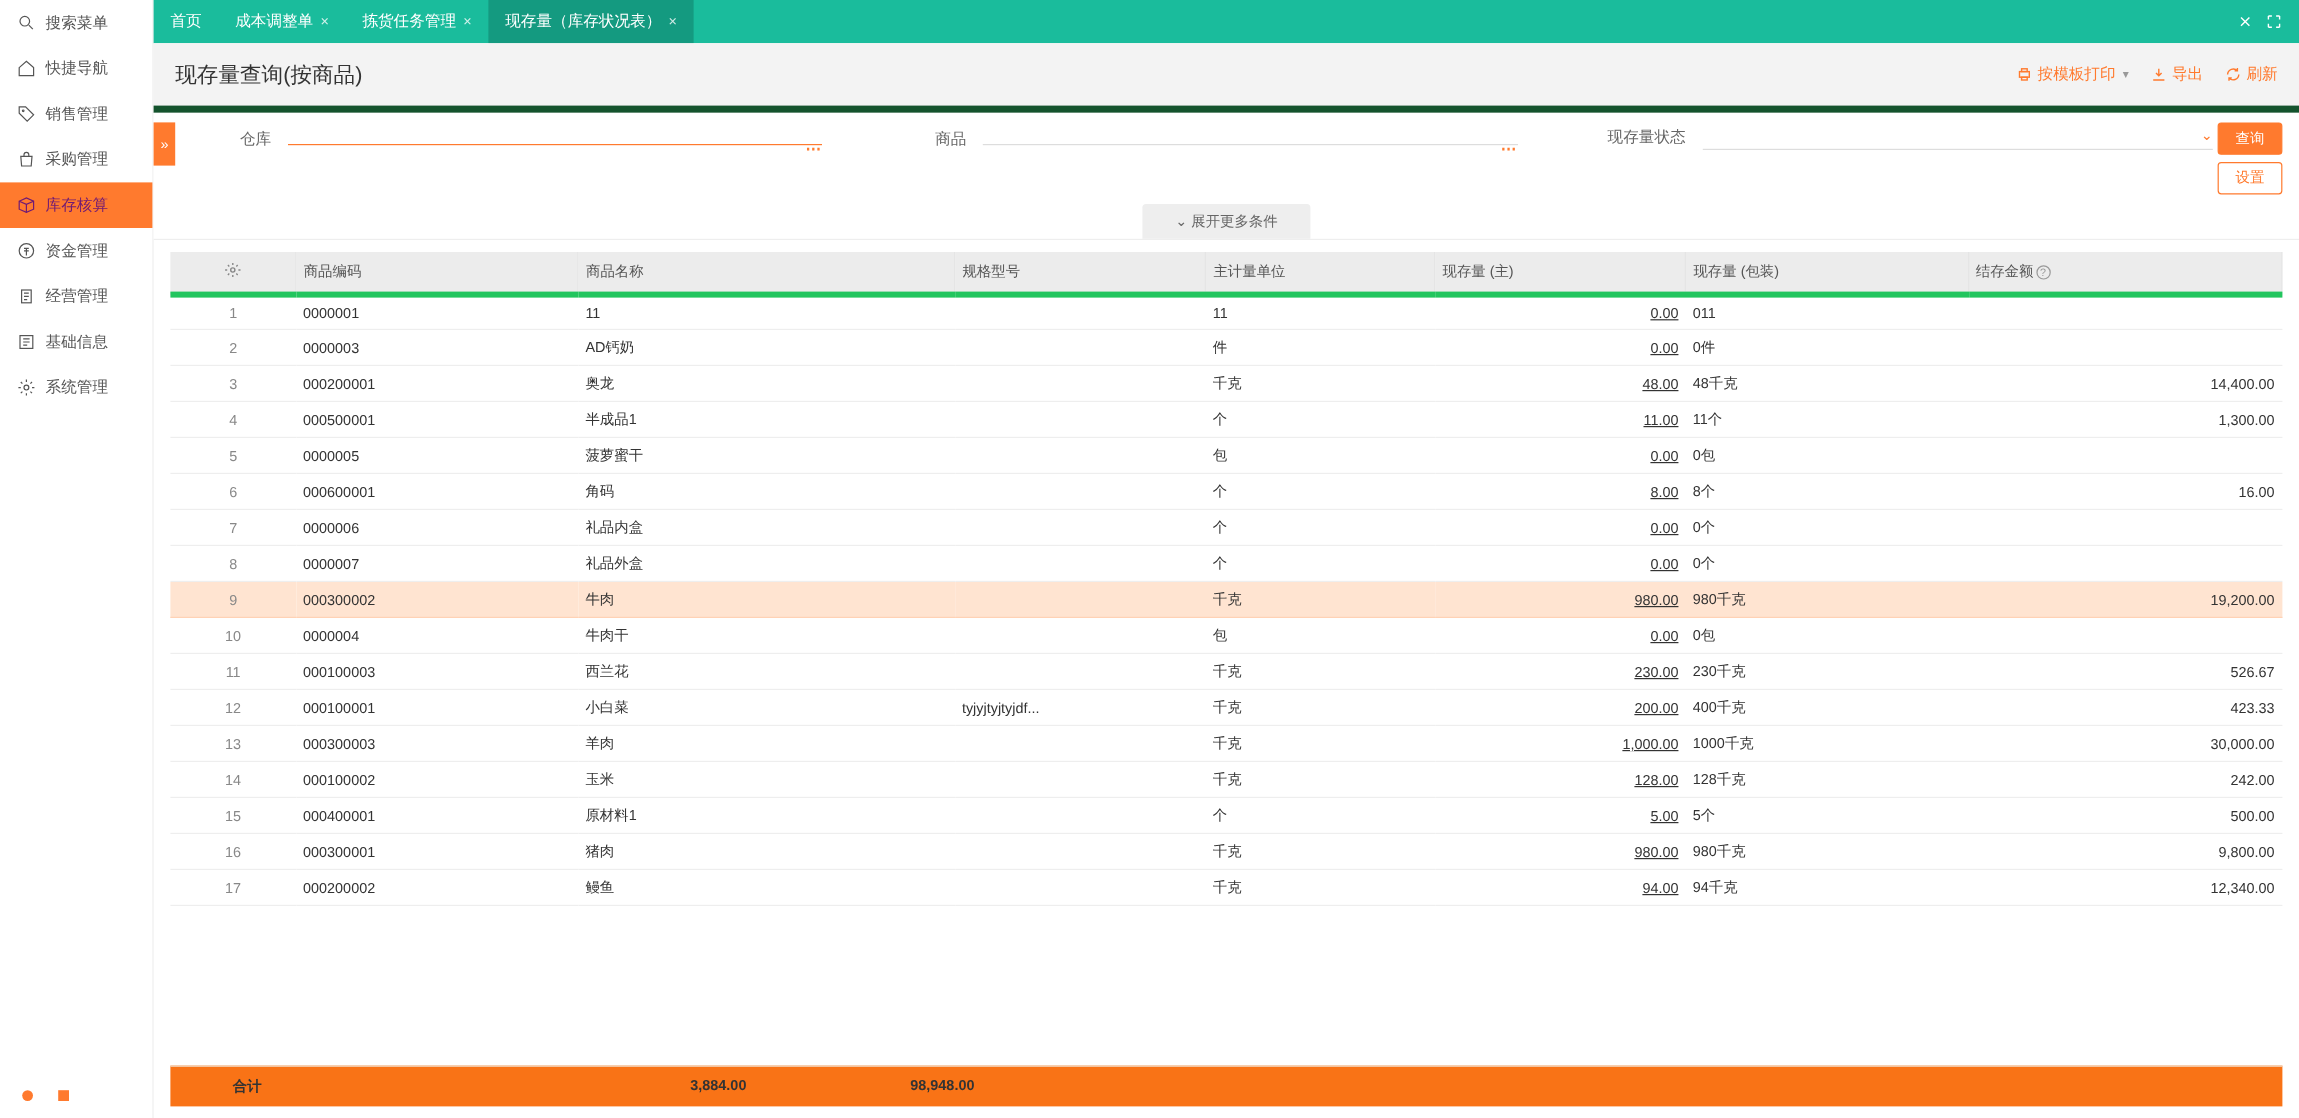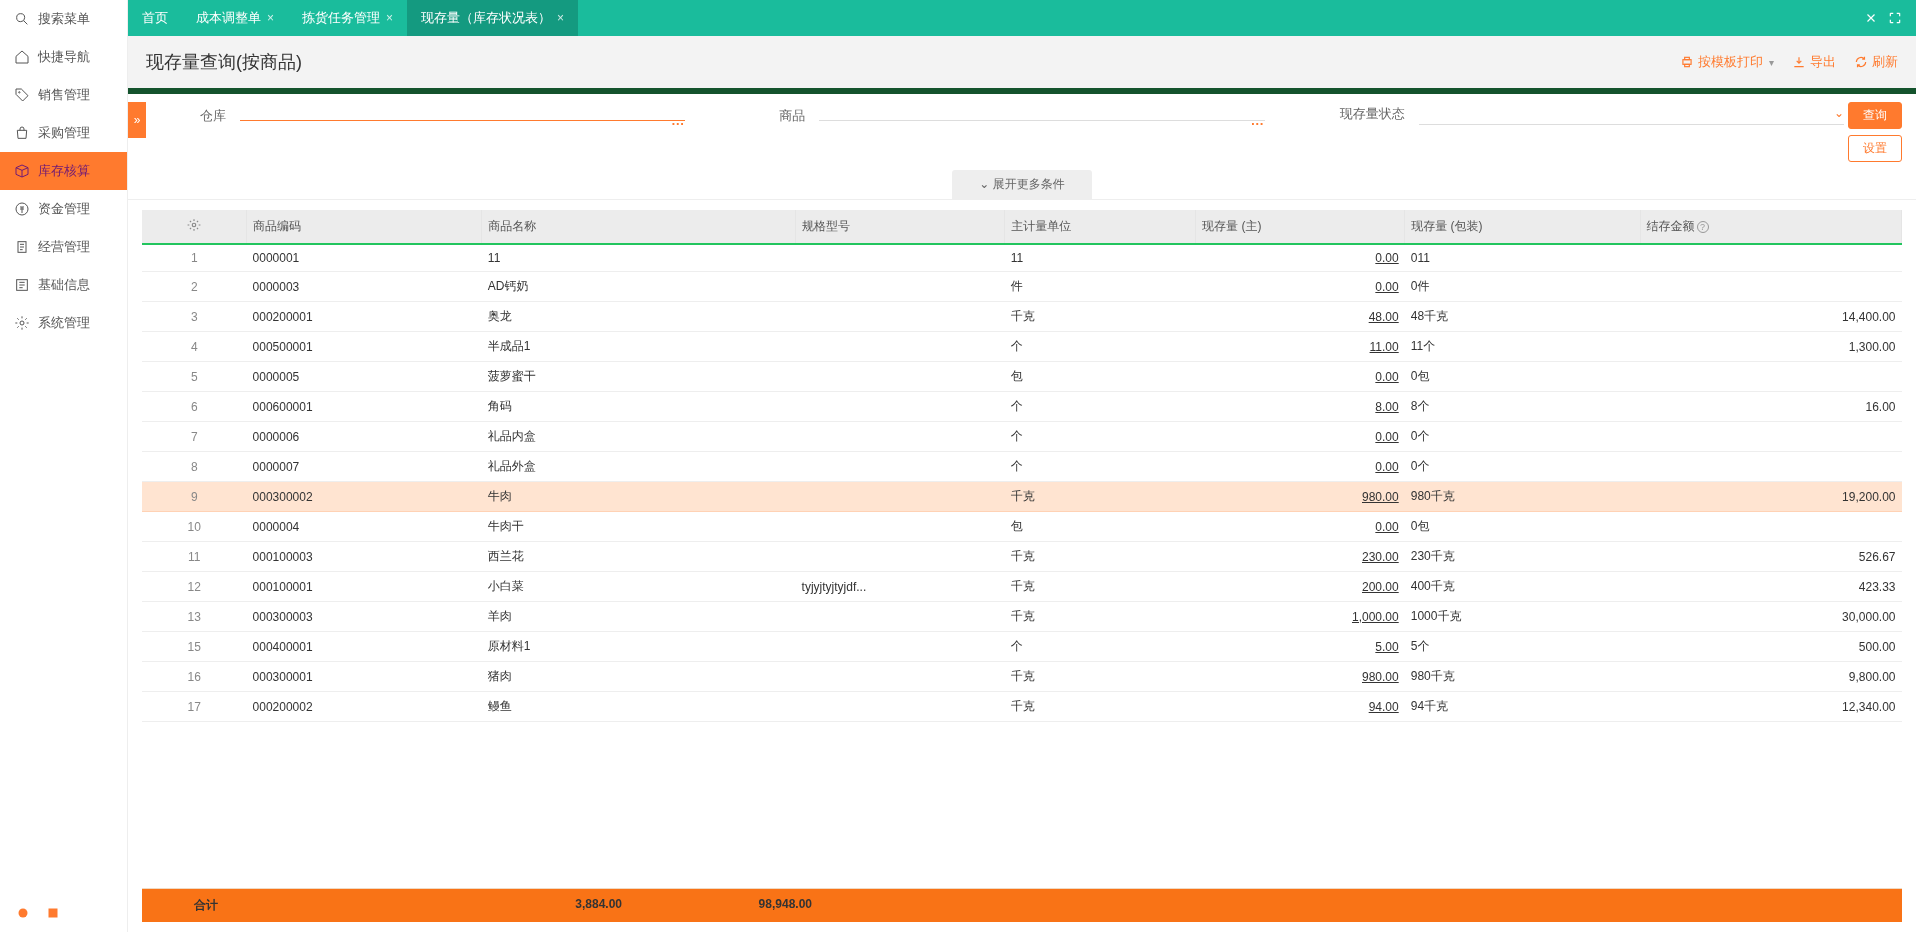--- a/index.html
+++ b/index.html
@@ -49,21 +49,21 @@
 .action-btns { display: flex; flex-direction: column; gap: 6px; padding-right: 14px; }
 .btn { border: 1px solid #ff7a2e; border-radius: 3px; padding: 4px 14px; font-size: 12px; cursor: pointer; text-align: center; }
 .btn.primary { background: #ff7a2e; color: #fff; }
 .btn.ghost { background: #fff; color: #ff7a2e; }
 .expand-more { text-align: center; padding: 6px; background: #eee; color: #666; font-size: 12px; cursor: pointer; margin: 8px auto 0; width: 140px; border-radius: 3px 3px 0 0; }
 .expand-more::before { content: "⌄ "; }
 
 
 .table-wrap { flex: 1; overflow: auto; padding: 10px 14px 0; }
 table { width: 100%; border-collapse: collapse; font-size: 12px; }
-thead th { background: #ececec; padding: 8px 6px; border-bottom: 2px solid #22c55e; border-right: 1px solid #e5e5e5; font-weight: normal; color: #555; white-space: nowrap; text-align: left; }
+thead th { background: #ececec; padding: 8px 6px; border-bottom: 5px solid #22c55e; border-right: 1px solid #e5e5e5; font-weight: normal; color: #555; white-space: nowrap; text-align: left; }
 thead th:first-child { text-align: center; width: 40px; }
 thead th.gear { width: 36px; text-align: center; }
 tbody td { padding: 6px 6px; border-bottom: 1px solid #eee; white-space: nowrap; }
 tbody td:first-child { text-align: center; color: #888; }
 tbody tr.highlight { background: #ffe4d1; }
 tbody tr.highlight td { border-bottom-color: #ffd2b5; }
 .num-right { text-align: right; }
 .underline { text-decoration: underline; }
 .help-icon { display: inline-block; width: 12px; height: 12px; border: 1px solid #999; border-radius: 50%; font-size: 9px; line-height: 11px; text-align: center; color: #999; margin-left: 2px; }
 
@@ -407,20 +407,30 @@
               <td class="col-idx">13</td>
               <td class="col-code">000300003</td>
               <td class="col-name">羊肉</td>
               <td class="col-spec"></td>
               <td class="col-unit">千克</td>
               <td class="col-qty num-right"><span class="underline">1,000.00</span></td>
               <td class="col-pack">1000千克</td>
               <td class="col-amt num-right">30,000.00</td>
             </tr>
             <tr>
+              <td class="col-idx">14</td>
+              <td class="col-code">000100002</td>
+              <td class="col-name">玉米</td>
+              <td class="col-spec"></td>
+              <td class="col-unit">千克</td>
+              <td class="col-qty num-right"><span class="underline">128.00</span></td>
+              <td class="col-pack">128千克</td>
+              <td class="col-amt num-right">242.00</td>
+            </tr>
+            <tr>
               <td class="col-idx">15</td>
               <td class="col-code">000400001</td>
               <td class="col-name">原材料1</td>
               <td class="col-spec"></td>
               <td class="col-unit">个</td>
               <td class="col-qty num-right"><span class="underline">5.00</span></td>
               <td class="col-pack">5个</td>
               <td class="col-amt num-right">500.00</td>
             </tr>
             <tr>

